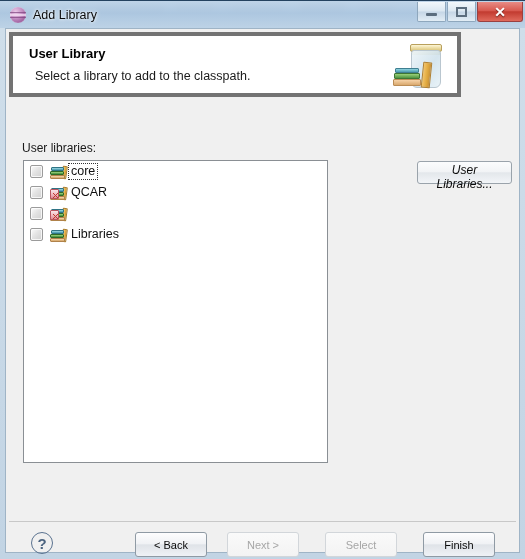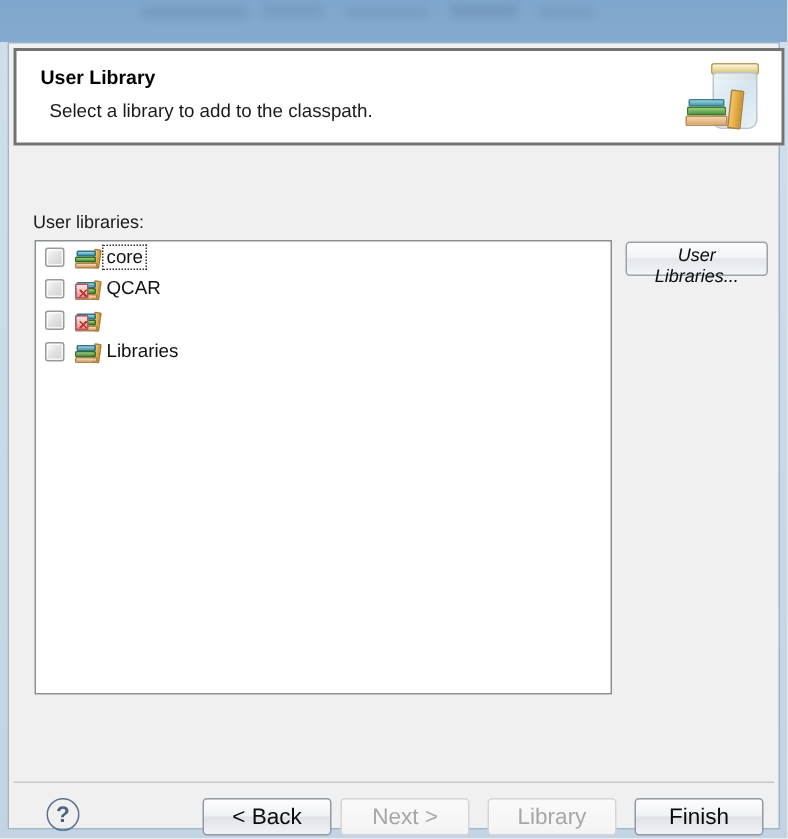--- a/index.html
+++ b/index.html
@@ -111,23 +111,23 @@
   #client {
     position: relative;
     width: 515px; height: 525px;
     background: #f0f0f0;
     border: 1px solid #9fb4c6;
   }
 
   
   #header {
     position: absolute; left: 3px; top: 3px;
-    width: 514px; height: 65px;
+    width: 452px; height: 65px;
     background: #ffffff;
-    border: 2px solid #737373;
+    border: 4px solid #737373;
     overflow: hidden;
   }
   #header-title {
     position: absolute; left: 16px; top: 10px;
     font-size: 13px; font-weight: bold; color: #000;
   }
   #header-desc {
     position: absolute; left: 22px; top: 33px;
     font-size: 12.5px; color: #1a1a1a;
   }
@@ -171,21 +171,21 @@
     position: absolute; left: 3px; top: 70px;
     width: 507px; height: 420px;
     background: #f0f0f0;
   }
   #list-label {
     position: absolute; left: 13px; top: 42px;
     font-size: 12px; color: #1a1a1a;
   }
   #listbox {
     position: absolute; left: 14px; top: 61px;
-    width: 385px; height: 303px;
+    width: 305px; height: 303px;
     background: #ffffff;
     border: 1px solid #8a8f94;
     overflow: hidden;
   }
   .list-row {
     display: flex; align-items: center;
     height: 21px; padding-left: 6px;
     cursor: default;
   }
   .cb {
@@ -257,23 +257,23 @@
     position: absolute; left: 22px; top: 10px;
     width: 22px; height: 22px; border-radius: 50%;
     border: 1.5px solid #5b7390;
     color: #4c6party; color: #4c6480;
     font-size: 15px; font-weight: bold;
     display: flex; align-items: center; justify-content: center;
     background: transparent;
   }
   .btn {
     position: absolute; top: 10px;
-    width: 86px; height: 25px;
+    width: 72px; height: 25px;
     font-family: "Liberation Sans", sans-serif;
-    font-size: 15px;
+    font-size: 11px;
     border: 1px solid #8f9aa4; border-radius: 3px;
     background: linear-gradient(180deg,#fdfdfe 0%, #f0f2f5 46%, #dfe3e8 52%, #eff2f6 100%);
     color: #0a0a0a;
     cursor: default;
   }
   .btn.disabled {
     color: #a6a6a6;
     border-color: #d2d6da;
     background: linear-gradient(180deg,#fafafa 0%, #f3f3f3 100%);
   }
@@ -288,20 +288,45 @@
 <div id="desktop">
 
   <div class="glass-streak" style="left:95px;  top:5px;  width:70px; height:7px; opacity:.35;"></div>
   <div class="glass-streak" style="left:175px; top:4px;  width:40px; height:7px; opacity:.30;"></div>
   <div class="glass-streak" style="left:230px; top:5px;  width:55px; height:6px; opacity:.28;"></div>
   <div class="glass-streak" style="left:300px; top:3px;  width:45px; height:8px; opacity:.38;"></div>
   <div class="glass-streak" style="left:360px; top:5px;  width:35px; height:6px; opacity:.30;"></div>
 
   <div id="window">
 
+    <div id="titlebar">
+      <div id="titlebar-inner">
+        <div id="win-icon">
+          <div class="sphere"></div>
+          <div class="band1"></div>
+          <div class="bandmid"></div>
+          <div class="band2"></div>
+        </div>
+        <div id="win-title">Add Library</div>
+      </div>
+
+      <div id="win-buttons">
+        <div class="winbtn min">
+          <div class="min-glyph"></div>
+        </div>
+        <div class="winbtn max">
+          <div class="max-glyph">
+              <div class="max-glyph-i"></div>
+            </div>
+        </div>
+        <div class="winbtn close">
+          <div class="close-glyph">✕</div>
+        </div>
+      </div>
+    </div>
 
     <div id="frame">
       <div id="client">
 
         <div id="header">
           <div id="header-title">User Library</div>
           <div id="header-desc">Select a library to add to the classpath.</div>
           <div id="jar-icon">
             <div class="jar-lid"></div>
             <div class="jar-lid-rim"></div>
@@ -362,20 +387,20 @@
             </div>
 
           <button id="user-libraries-btn">User Libraries...</button>
         </div>
 
         <div id="sep"></div>
         <div id="footer">
           <div id="help-icon">?</div>
           <button class="btn" id="btn-back">&lt; Back</button>
           <button class="btn disabled" id="btn-next">Next &gt;</button>
-          <button class="btn disabled" id="btn-finish">Library</button>
+          <button class="btn disabled" id="btn-finish">Select</button>
           <button class="btn" id="btn-cancel">Finish</button>
         </div>
 
       </div>
     </div>
   </div>
 </div>
 
 </body></html>

